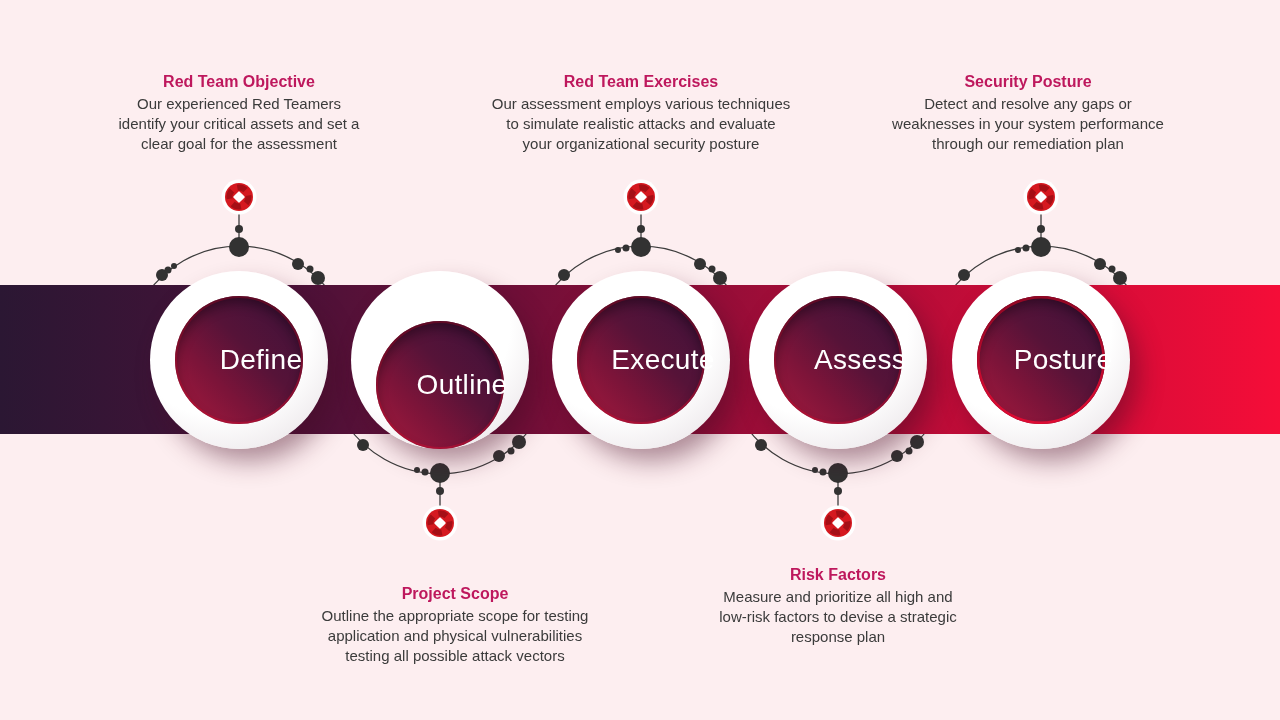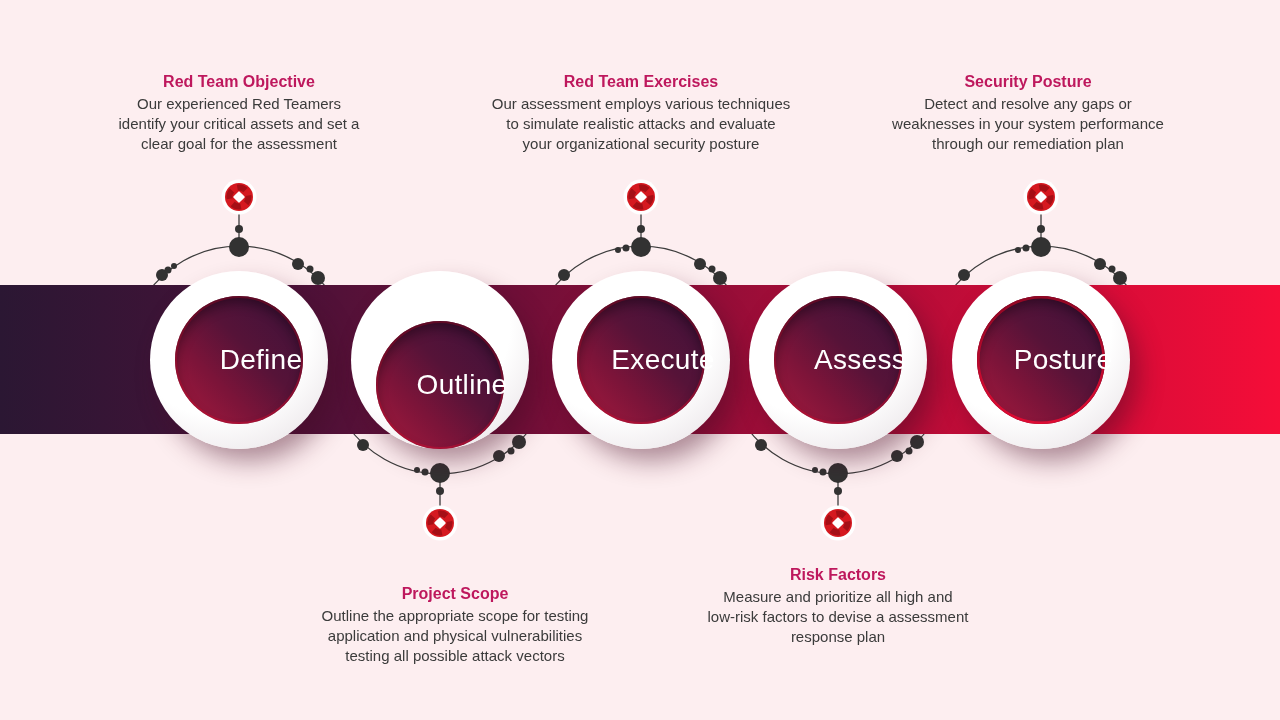--- a/index.html
+++ b/index.html
@@ -180,21 +180,21 @@
   </div>
   <div class="callout callout-2">
     <div class="callout-title">Red Team Exercises</div>
     <div class="callout-text">Our assessment employs various techniques
 to simulate realistic attacks and evaluate
 your organizational security posture</div>
   </div>
   <div class="callout callout-3">
     <div class="callout-title">Risk Factors</div>
     <div class="callout-text">Measure and prioritize all high and
-low-risk factors to devise a assessment
+low-risk factors to devise a strategic
 response plan</div>
   </div>
   <div class="callout callout-4">
     <div class="callout-title">Security Posture</div>
     <div class="callout-text">Detect and resolve any gaps or
 weaknesses in your system performance
 through our remediation plan</div>
   </div>
 
 </div>

